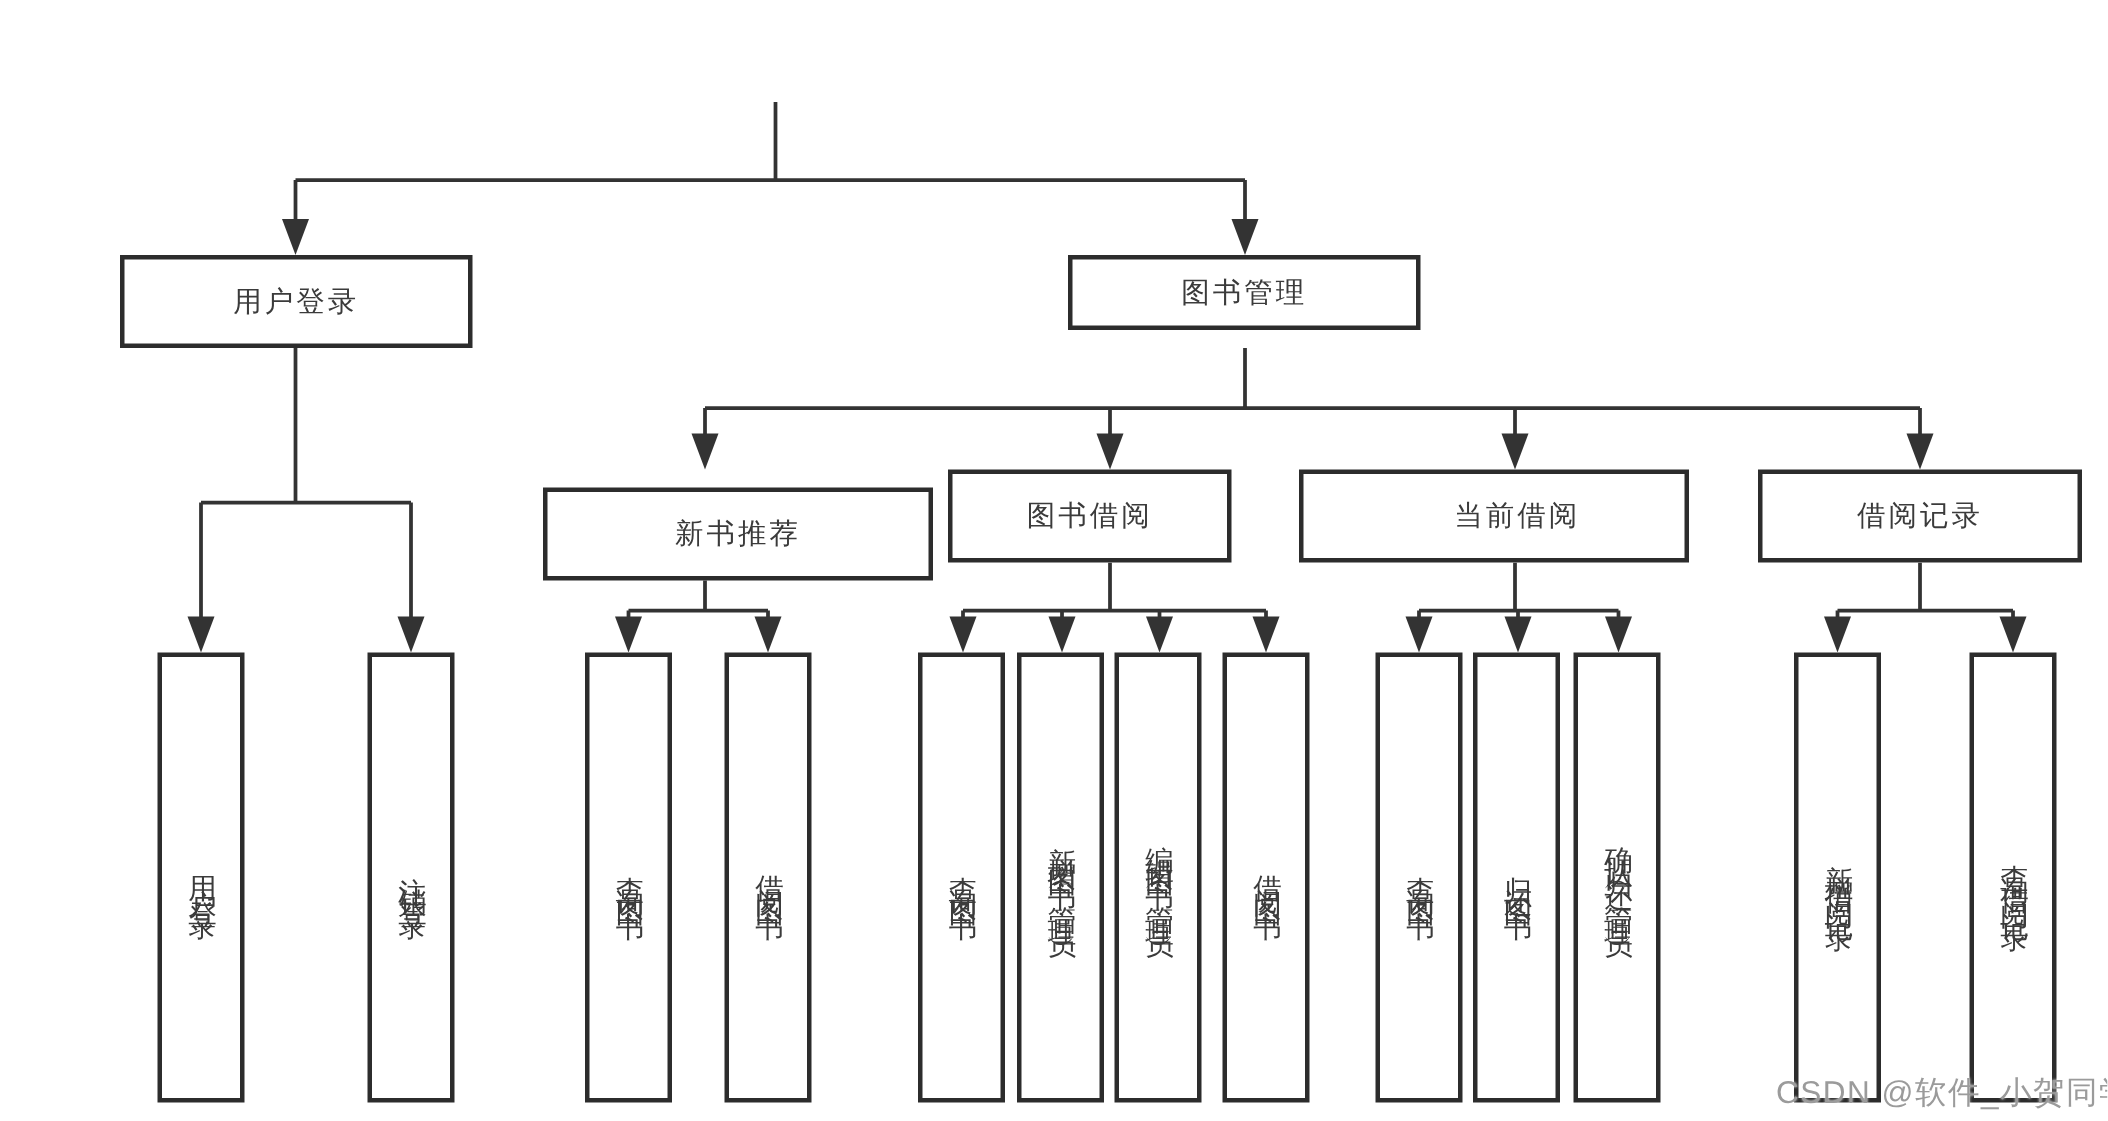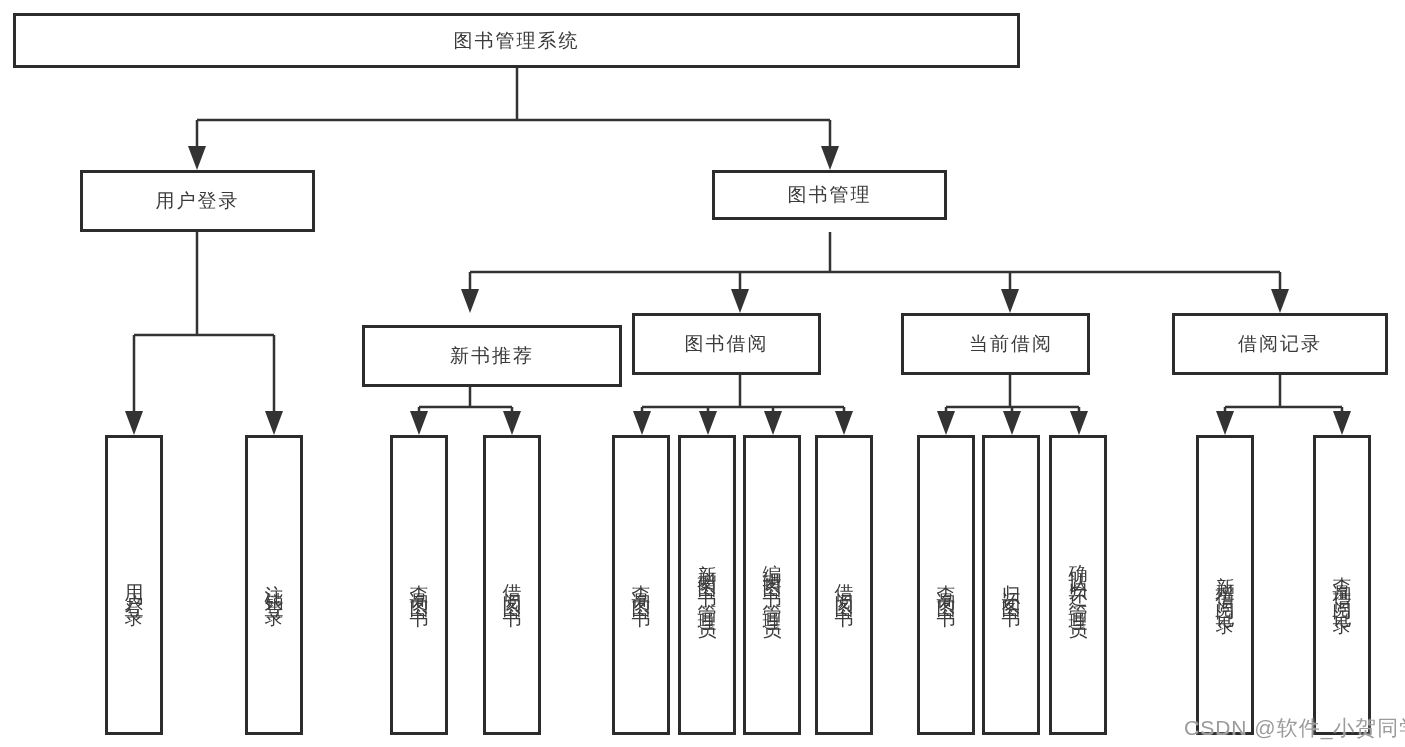--- a/index.html
+++ b/index.html
@@ -57,28 +57,27 @@
       <polygon points="764,411 782,411 773,435"></polygon>
       <polygon points="835,411 853,411 844,435"></polygon>
       <polygon points="937,411 955,411 946,435"></polygon>
       <polygon points="1003,411 1021,411 1012,435"></polygon>
       <polygon points="1070,411 1088,411 1079,435"></polygon>
       <polygon points="1216,411 1234,411 1225,435"></polygon>
       <polygon points="1333,411 1351,411 1342,435"></polygon>
     </g>
   </svg>
 
-  <div class="box h" style="left:13px; top:13px; width:1007px; height:55px;">图书管理系统</div>
 
   <div class="box h" style="left:80px; top:170px; width:235px; height:62px;">用户登录</div>
   <div class="box h" style="left:712px; top:170px; width:235px; height:50px;">图书管理</div>
 
   <div class="box h" style="left:362px; top:325px; width:260px; height:62px;">新书推荐</div>
   <div class="box h" style="left:632px; top:313px; width:189px; height:62px;">图书借阅</div>
-  <div class="box h" style="left:901px; top:313px; width:189px; height:62px;padding-left:31px;">当前借阅</div>
+  <div class="box h" style="left:866px; top:313px; width:260px; height:62px;padding-left:31px;">当前借阅</div>
   <div class="box h" style="left:1172px; top:313px; width:216px; height:62px;">借阅记录</div>
 
   <div class="box v leaf" style="left:105px;">用户登录</div>
   <div class="box v leaf" style="left:245px;">注销登录</div>
 
   <div class="box v leaf" style="left:390px;">查询图书</div>
   <div class="box v leaf" style="left:483px;">借阅图书</div>
 
   <div class="box v leaf" style="left:612px;">查询图书</div>
   <div class="box v leaf" style="left:678px;">新增图书（管理员）</div>

